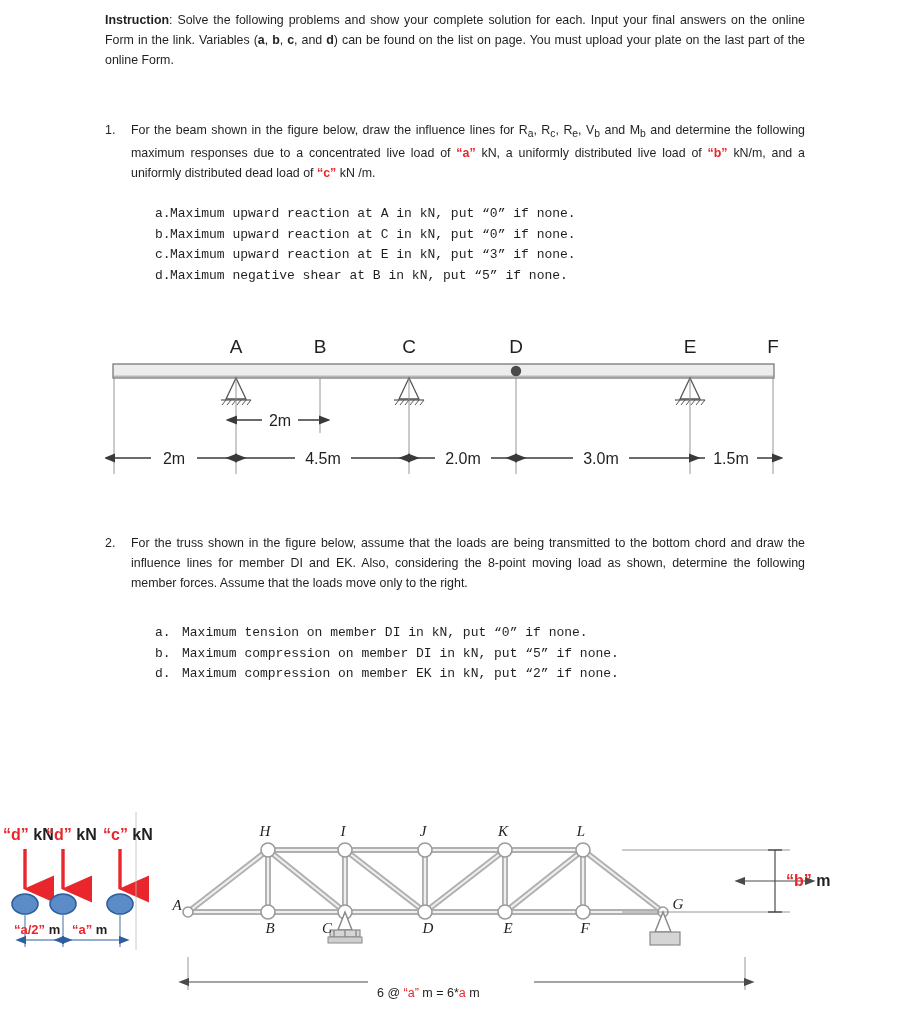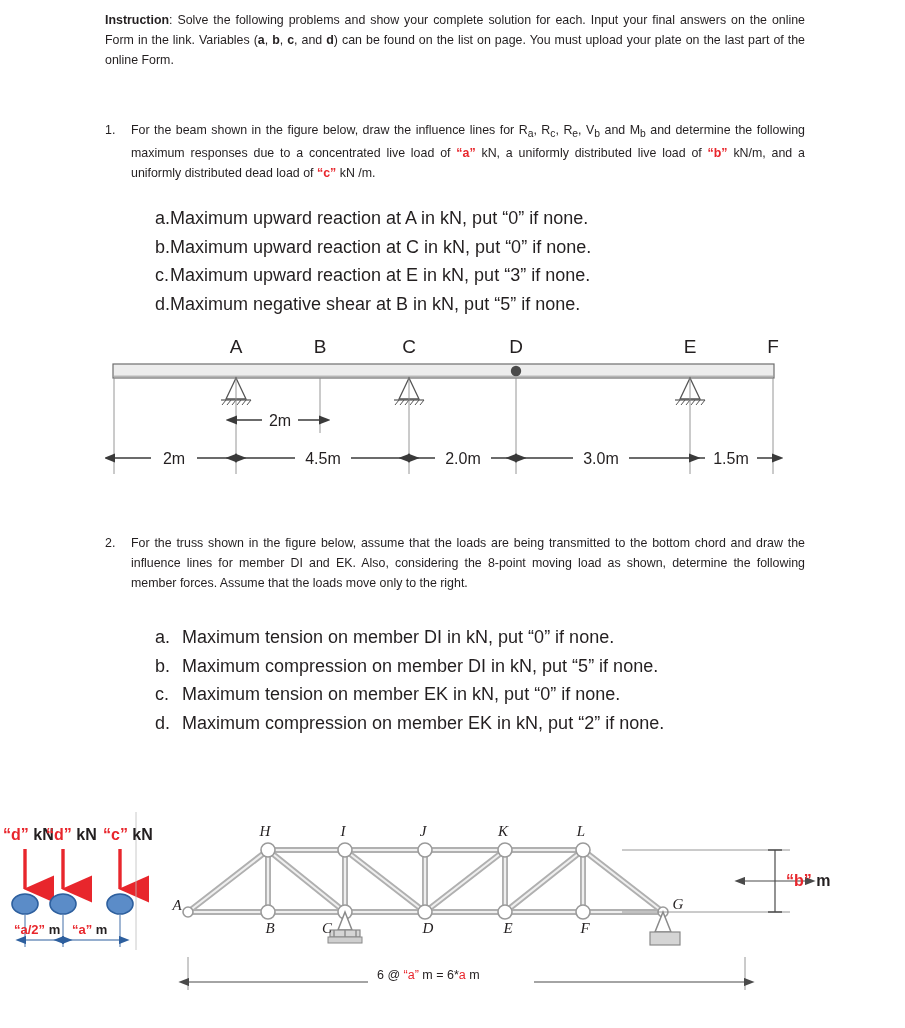--- a/index.html
+++ b/index.html
@@ -37,22 +37,23 @@
     position: absolute;
     left: 0; top: 0;
     width: 26px;
     text-align: left;
   }
   .prob-body { margin-left: 26px; text-align: justify; }
   .redvar { color: #e8262c; font-weight: bold; }
 
   .sublist {
     position: absolute;
-    font-size: 18px;
+    font-size: 13px;
     line-height: 1.585;
+    font-family: Liberation Mono, monospace;
   }
   .sub-row { white-space: nowrap; }
   .sub-lbl-a { display: inline-block; width: 15px; }
   .sub-lbl-b { display: inline-block; width: 27px; }
 
   
   .beam-fig { position: absolute; left: 105px; top: 333px; width: 700px; height: 150px; }
   .beam-fig svg { display: block; }
 
   
@@ -195,21 +196,20 @@
   </div>
 
   <div class="prob" style="left:105px; top:533px; width:700px;">
     <span class="prob-num">2.</span>
     <div class="prob-body">For the truss shown in the figure below, assume that the loads are being transmitted to the bottom chord and draw the influence lines for member DI and EK. Also, considering the 8-point moving load as shown, determine the following member forces. Assume that the loads move only to the right.</div>
   </div>
 
   <div class="sublist" style="left:155px; top:623px;">
     <div class="sub-row"><span class="sub-lbl-b">a.</span><span>Maximum tension on member DI in kN, put “0” if none.</span></div>
     <div class="sub-row"><span class="sub-lbl-b">b.</span><span>Maximum compression on member DI in kN, put “5” if none.</span></div>
-    <div class="sub-row"><span class="sub-lbl-b">c.</span><span>Maximum tension on member EK in kN, put “0” if none.</span></div>
     <div class="sub-row"><span class="sub-lbl-b">d.</span><span>Maximum compression on member EK in kN, put “2” if none.</span></div>
   </div>
 
   <div class="truss-fig">
     <svg width="905" height="216" viewBox="0 0 905 216" xmlns="http://www.w3.org/2000/svg">
       <defs>
         <marker id="tArrL" markerWidth="9" markerHeight="7" refX="8" refY="3.5" orient="auto">
           <polygon points="9,0 9,7 0,3.5" fill="#4a4a4a"></polygon>
         </marker>
         <marker id="tArrR" markerWidth="9" markerHeight="7" refX="1" refY="3.5" orient="auto">
@@ -352,16 +352,16 @@
 
     <div class="load-label" style="left:3px; top:14px;"><span class="rd">“d”</span><span class="plain"> kN</span></div>
     <div class="load-label" style="left:46px; top:14px;"><span class="rd">“d”</span><span class="plain"> kN</span></div>
     <div class="load-label" style="left:103px; top:14px;"><span class="rd">“c”</span><span class="plain"> kN</span></div>
 
     <div class="load-label" style="left:14px; top:110px; font-size:13px;text-align:center;"><span class="rd">“a/2”</span><span class="plain"> m</span></div>
     <div class="load-label" style="left:72px; top:110px; font-size:13px;"><span class="rd">“a”</span><span class="plain"> m</span></div>
 
     <div class="load-label" style="left:786px; top:60px;"><span class="rd">“b”</span><span class="plain"> m</span></div>
 
-    <div class="load-label" style="left:377px; top:156px; font-weight:normal; font-size:12.5px;"><span>6 @ </span><span class="rd">“a”</span><span> m = 6*</span><span class="rd">a</span><span> m</span></div>
+    <div class="load-label" style="left:377px; top:174px; font-weight:normal; font-size:12.5px;"><span>6 @ </span><span class="rd">“a”</span><span> m = 6*</span><span class="rd">a</span><span> m</span></div>
   </div>
 
 </div>
 
 </body></html>

